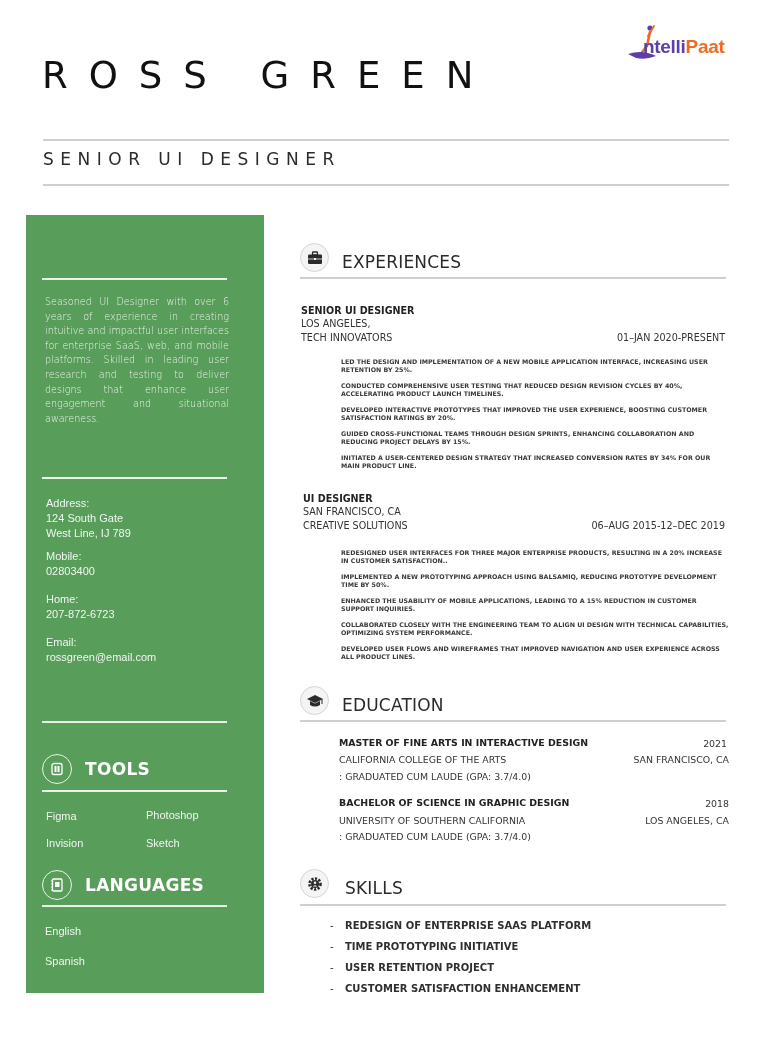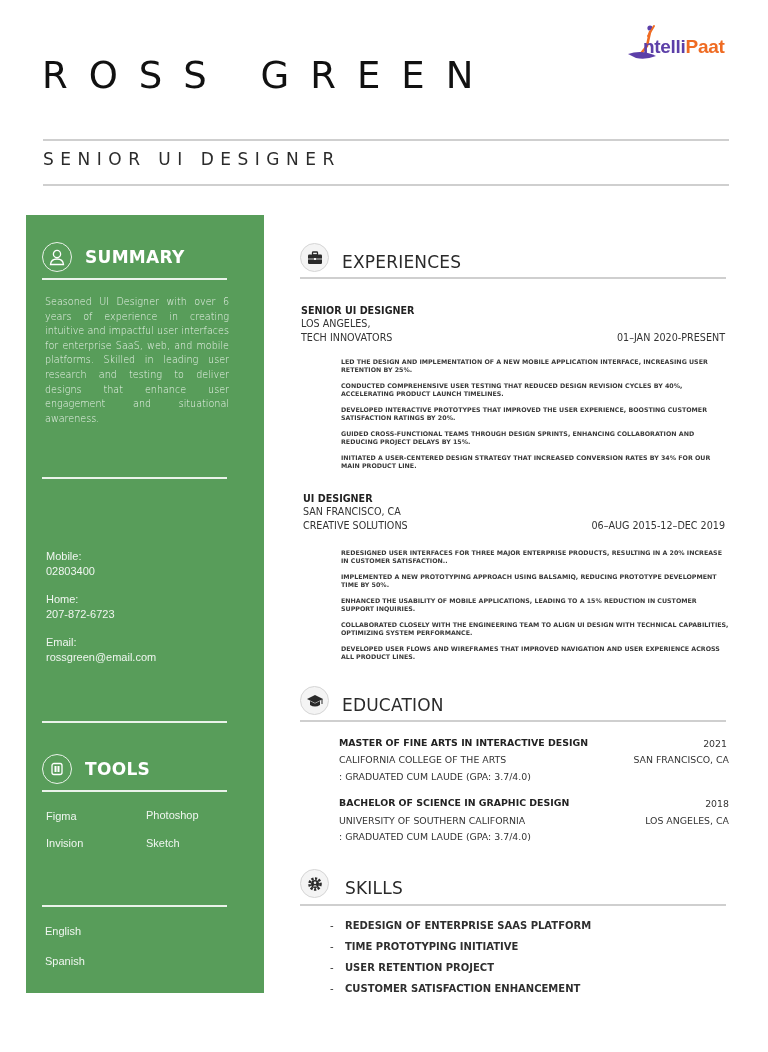--- a/index.html
+++ b/index.html
@@ -57,34 +57,30 @@
   <div class="logo-text"><span class="b"></span><span class="a">ntelli</span><span class="b">Paat</span></div>
 </div>
 
 <div class="name">ROSS GREEN</div>
 <div class="rule" style="top:139px"></div>
 <div class="title">SENIOR UI DESIGNER</div>
 <div class="rule" style="top:184px"></div>
 
 <div class="sidebar">
 
-  <div class="sb-head" style="top:27px">
-    <div class="sb-icon">
-      <svg width="18" height="18" viewBox="0 0 18 18">
-          <circle cx="9" cy="6" r="3.6" fill="none" stroke="#fff" stroke-width="1.3"></circle>
-          <path d="M2.5 16.5 Q3 11 9 11 Q15 11 15.5 16.5 Z" fill="none" stroke="#fff" stroke-width="1.3"></path>
-        </svg>
-    </div>
-    <span class="sb-title">SUMMARY</span>
-  </div>
   <div class="sb-rule" style="top:63px"></div>
   <div class="summary-text">Seasoned UI Designer with over 6 years of experience in creating intuitive and impactful user interfaces for enterprise SaaS, web, and mobile platforms. Skilled in leading user research and testing to deliver designs that enhance user engagement and situational awareness.</div>
 
   <div class="sb-rule" style="top:262px"></div>
 
+  <div class="contact-block" style="top:281px">
+    <div>Address:</div>
+    <div>124 South Gate</div>
+    <div>West Line, IJ 789</div>
+  </div>
   <div class="contact-block" style="top:334px">
     <div>Mobile:</div>
     <div>02803400</div>
   </div>
   <div class="contact-block" style="top:377px">
     <div>Home:</div>
     <div>207-872-6723</div>
   </div>
   <div class="contact-block" style="top:420px">
     <div>Email:</div>
@@ -101,20 +97,33 @@
         </svg>
     </div>
     <span class="sb-title">TOOLS</span>
   </div>
   <div class="sb-rule" style="top:575px"></div>
   <div class="tool" style="left:20px; top:595px">Figma</div>
   <div class="tool" style="left:120px; top:594px">Photoshop</div>
   <div class="tool" style="left:20px; top:622px">Invision</div>
   <div class="tool" style="left:120px; top:622px">Sketch</div>
 
+  <div class="sb-head" style="top:655px">
+    <div class="sb-icon">
+      <svg width="16" height="16" viewBox="0 0 16 16">
+          <rect x="3.5" y="2" width="9.5" height="12" rx="1" fill="none" stroke="#fff" stroke-width="1.3"></rect>
+          <rect x="6" y="5" width="4.5" height="5" fill="#fff"></rect>
+          <line x1="2" y1="4" x2="4" y2="4" stroke="#fff"></line>
+          <line x1="2" y1="7" x2="4" y2="7" stroke="#fff"></line>
+          <line x1="2" y1="10" x2="4" y2="10" stroke="#fff"></line>
+          <line x1="2" y1="13" x2="4" y2="13" stroke="#fff"></line>
+        </svg>
+    </div>
+    <span class="sb-title">LANGUAGES</span>
+  </div>
   <div class="sb-rule" style="top:690px"></div>
   <div class="lang" style="top:710px">English</div>
   <div class="lang" style="top:740px">Spanish</div>
 </div>
 
 <div class="sec-head" style="top:243px">
   <div class="sec-icon">
     <svg width="16" height="14" viewBox="0 0 16 14">
         <rect x="5.5" y="1" width="5" height="3" rx="0.8" fill="none" stroke="#2a2a2a" stroke-width="1.3"></rect>
         <rect x="1" y="3.5" width="14" height="9.5" rx="1.3" fill="#2a2a2a"></rect>

